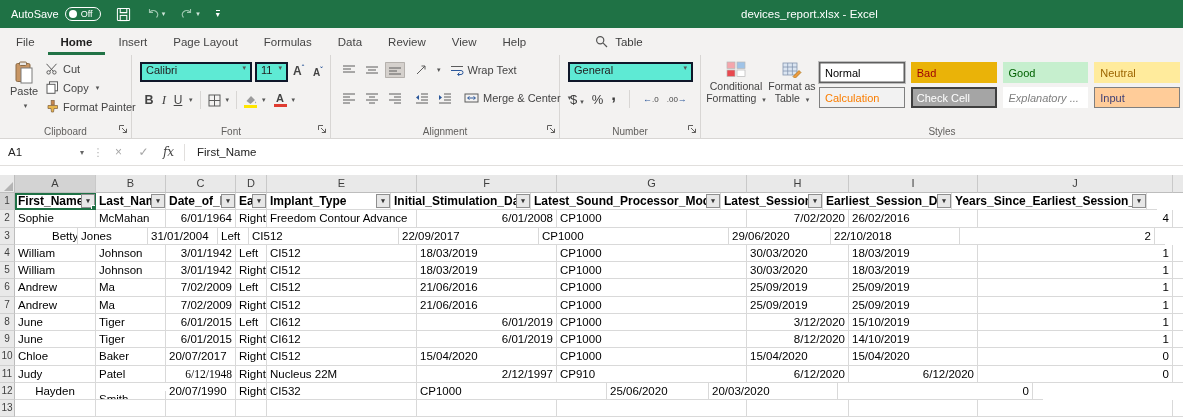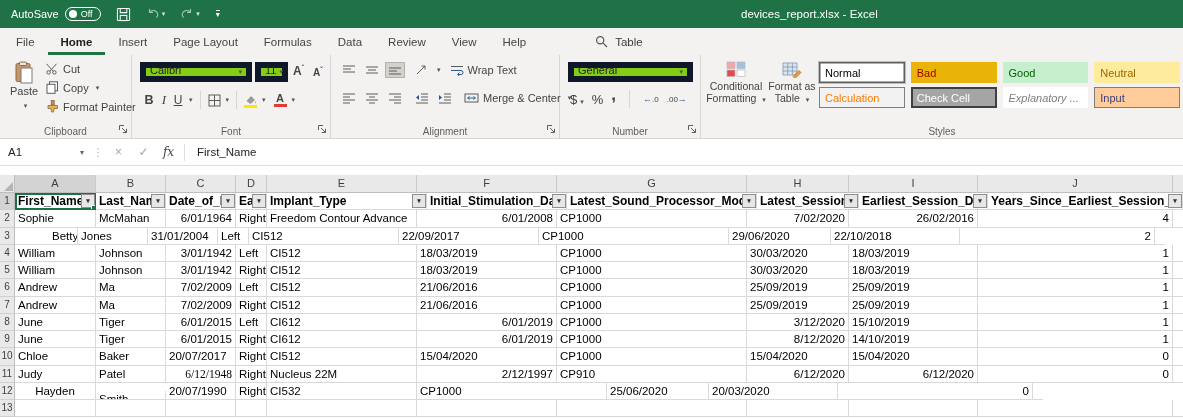--- a/index.html
+++ b/index.html
@@ -39,21 +39,21 @@
   .mini-sep { width:1px; height:18px; background:#d8d6d4; margin:0 5px; }
 
   
   .g-clipboard { width:132px; }
   .paste-big { position:absolute; left:6px; top:6px; width:36px; text-align:center; line-height:1.2; }
   .clip-list { position:absolute; left:46px; top:8px; display:flex; flex-direction:column; gap:6px; }
   .clip-item { display:flex; align-items:center; gap:4px; white-space:nowrap; }
 
   
   .g-font { width:199px; }
-  .combo { background:#84cc16; border:6px solid #0f172a; height:20px; display:flex; align-items:flex-end; justify-content:space-between; padding:0 4px; font-size:11px; color:#222; }
+  .combo { background:#5eead4; border:2px solid #0f172a; height:20px; display:flex; align-items:flex-start; justify-content:space-between; padding:0 4px; font-size:11px; color:#222; }
   .font-name-combo { position:absolute; left:8px; top:7px; width:112px; }
   .font-size-combo { position:absolute; left:123px; top:7px; width:33px; }
   .grow-font { position:absolute; left:161px; top:9px; font-size:12px; font-weight:600; }
   .shrink-font { position:absolute; left:181px; top:11px; font-size:10px; font-weight:600; }
   .caret-up { font-size:7px; color:#2b579a; vertical-align:super; }
   .font-row2 { left:10px; top:36px; gap:2px; }
   .fbtn-b { font-weight:800; font-size:12.5px; width:14px; text-align:center; }
   .fbtn-i { font-style:italic; font-family:"Liberation Serif",serif; font-size:13px; width:12px; text-align:center; }
   .fbtn-u { text-decoration:underline; font-size:12px; width:12px; text-align:center; }
   .color-bar { display:block; height:3px; width:13px; margin-top:1px; }
@@ -459,39 +459,39 @@
         <div class="chead" style="width: 129px;">I</div>
         <div class="chead" style="width: 195px;">J</div>
         <div class="chead sliver"></div>
       </div>
       <div class="grow-r">
         <div class="rhead sel">1</div>
         <div class="cell hcell selcell" style="width: 81px;"><span>First_Name</span><span class="fbtn">▾</span><span class="handle"></span></div>
         <div class="cell hcell" style="width: 70px;"><span>Last_Name</span><span class="fbtn">▾</span></div>
         <div class="cell hcell" style="width: 70px;"><span>Date_of_Birth</span><span class="fbtn">▾</span></div>
         <div class="cell hcell" style="width: 31px;"><span>Ear</span><span class="fbtn">▾</span></div>
-        <div class="cell hcell" style="width: 160px;"><span>Implant_Type</span><span class="fbtn">▾</span></div>
+        <div class="cell hcell" style="width: 124px;"><span>Implant_Type</span><span class="fbtn">▾</span></div>
         <div class="cell hcell" style="width: 140px;"><span>Initial_Stimulation_Date</span><span class="fbtn">▾</span></div>
         <div class="cell hcell" style="width: 190px;"><span>Latest_Sound_Processor_Model</span><span class="fbtn">▾</span></div>
         <div class="cell hcell" style="width: 102px;"><span>Latest_Session_Date</span><span class="fbtn">▾</span></div>
         <div class="cell hcell" style="width: 129px;"><span>Earliest_Session_Date</span><span class="fbtn">▾</span></div>
         <div class="cell hcell" style="width: 195px;"><span>Years_Since_Earliest_Session_Date</span><span class="fbtn">▾</span></div>
         <div class="cell sliver"></div>
       </div>
       <div class="grow-r">
         <div class="rhead">2</div>
         <div class="cell" style="width: 81px;"><span>Sophie</span></div>
         <div class="cell" style="width: 70px;"><span>McMahan</span></div>
         <div class="cell ar" style="width: 70px;"><span>6/01/1964</span></div>
         <div class="cell" style="width: 31px;"><span>Right</span></div>
         <div class="cell" style="width: 150px;"><span>Freedom Contour Advance</span></div>
         <div class="cell ar" style="width: 140px;"><span>6/01/2008</span></div>
         <div class="cell" style="width: 190px;"><span>CP1000</span></div>
         <div class="cell ar" style="width: 102px;"><span>7/02/2020</span></div>
-        <div class="cell" style="width: 129px; text-align: right;"><span>26/02/2016</span></div>
+        <div class="cell" style="width: 129px;"><span>26/02/2016</span></div>
         <div class="cell ar" style="width: 195px;"><span>4</span></div>
         <div class="cell sliver"></div>
       </div>
       <div class="grow-r">
         <div class="rhead">3</div>
         <div class="cell" style="width: 63px; padding-left: 37px;"><span>Betty</span></div>
         <div class="cell" style="width: 70px;"><span>Jones</span></div>
         <div class="cell" style="width: 70px;"><span>31/01/2004</span></div>
         <div class="cell" style="width: 31px;"><span>Left</span></div>
         <div class="cell" style="width: 150px;"><span>CI512</span></div>

